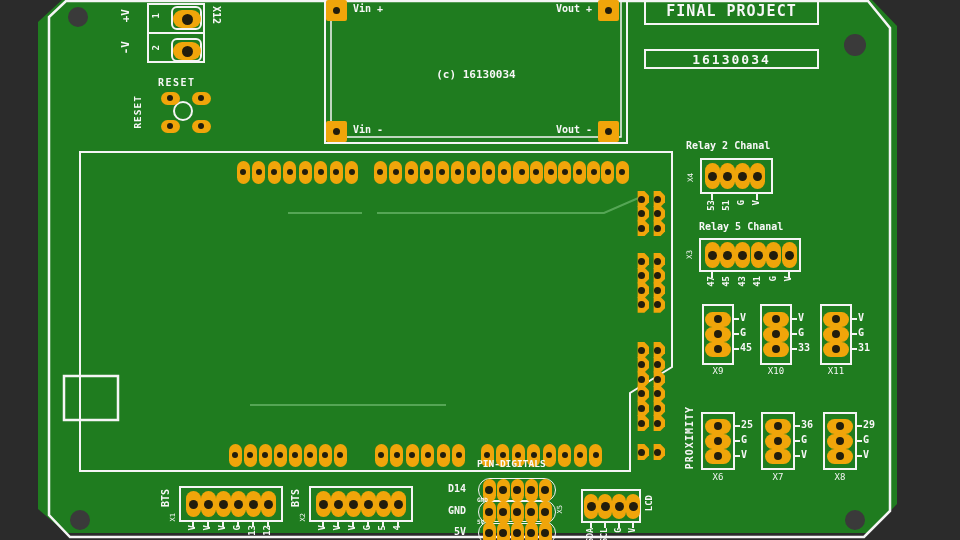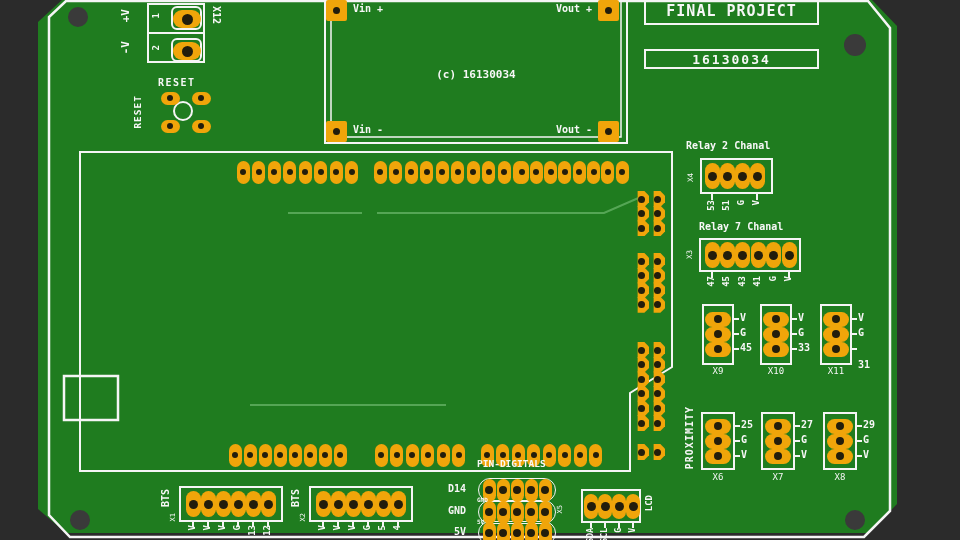--- a/index.html
+++ b/index.html
@@ -62,21 +62,21 @@
   <span class="t vt" style="left:133px;top:95px;font-size:9.5px;letter-spacing:1px;">RESET</span>
   <div class="obox" style="left:173px;top:101px;width:20px;height:20px;border-radius:50%;"></div>
 
   <div class="t" style="left:353px;top:4px;font-size:10px;">Vin +</div>
   <div class="t" style="left:556px;top:4px;font-size:10px;">Vout +</div>
   <div class="t" style="left:353px;top:125px;font-size:10px;">Vin -</div>
   <div class="t" style="left:556px;top:125px;font-size:10px;">Vout -</div>
   <div class="t" style="left:325px;top:69px;width:302px;text-align:center;font-size:11px;">(c) 16130034</div>
 
   <div class="t" style="left:686px;top:141px;font-size:10px;">Relay 2 Chanal</div>
-  <div class="t" style="left:699px;top:222px;font-size:10px;">Relay 7 Chanal</div>
+  <div class="t" style="left:699px;top:222px;font-size:10px;">Relay 5 Chanal</div>
   <span class="t vt" style="left:685px;top:406px;font-size:10px;letter-spacing:1px;">PROXIMITY</span>
   <div class="t" style="left:477px;top:459px;font-size:9.5px;">PIN-DIGITALS</div>
   <span class="t vt" style="left:645px;top:495px;font-size:9px;">LCD</span>
 
 <div class="pad" style="position: absolute; left: 236.5px; top: 160.5px; width: 13px; height: 23px; background: rgb(240, 165, 10); z-index: 2; border-radius: 6.5px;">
       <div style="position: absolute; left: 3.5px; top: 8.5px; width: 6px; height: 6px; background: rgb(34, 29, 12); border-radius: 50%;"></div>
     </div>
     <div class="pad" style="position: absolute; left: 252px; top: 160.5px; width: 13px; height: 23px; background: rgb(240, 165, 10); z-index: 2; border-radius: 6.5px;">
       <div style="position: absolute; left: 3.5px; top: 8.5px; width: 6px; height: 6px; background: rgb(34, 29, 12); border-radius: 50%;"></div>
     </div>
@@ -422,21 +422,21 @@
     <span class="t" style="left: 858px; top: 313px; font-size: 10px;">V</span>
     <div class="pad" style="position: absolute; left: 823px; top: 326.5px; width: 26px; height: 15px; background: rgb(240, 165, 10); z-index: 2; border-radius: 7.5px;">
       <div style="position: absolute; left: 9px; top: 3.5px; width: 8px; height: 8px; background: rgb(34, 29, 12); border-radius: 50%;"></div>
     </div>
     <div style="position: absolute; left: 851px; top: 333px; width: 6px; height: 2px; background: rgb(245, 245, 245); z-index: 1;"></div>
     <span class="t" style="left: 858px; top: 328px; font-size: 10px;">G</span>
     <div class="pad" style="position: absolute; left: 823px; top: 341.5px; width: 26px; height: 15px; background: rgb(240, 165, 10); z-index: 2; border-radius: 7.5px;">
       <div style="position: absolute; left: 9px; top: 3.5px; width: 8px; height: 8px; background: rgb(34, 29, 12); border-radius: 50%;"></div>
     </div>
     <div style="position: absolute; left: 851px; top: 348px; width: 6px; height: 2px; background: rgb(245, 245, 245); z-index: 1;"></div>
-    <span class="t" style="left: 858px; top: 360px; font-size: 10px;">31</span>
+    <span class="t" style="left: 858px; top: 343px; font-size: 10px;">31</span>
     <span class="t" style="left: 818px; top: 367px; font-size: 9px; width: 36px; text-align: center; font-weight: 400;">X11</span>
     <div style="position: absolute; left: 701px; top: 412px; width: 34px; height: 58px; border: 2px solid rgb(245, 245, 245); z-index: 2; box-sizing: border-box;"></div>
     <div class="pad" style="position: absolute; left: 705px; top: 418.5px; width: 26px; height: 15px; background: rgb(240, 165, 10); z-index: 2; border-radius: 7.5px;">
       <div style="position: absolute; left: 9px; top: 3.5px; width: 8px; height: 8px; background: rgb(34, 29, 12); border-radius: 50%;"></div>
     </div>
     <div style="position: absolute; left: 734px; top: 425px; width: 6px; height: 2px; background: rgb(245, 245, 245); z-index: 1;"></div>
     <span class="t" style="left: 741px; top: 420px; font-size: 10px;">25</span>
     <div class="pad" style="position: absolute; left: 705px; top: 433.5px; width: 26px; height: 15px; background: rgb(240, 165, 10); z-index: 2; border-radius: 7.5px;">
       <div style="position: absolute; left: 9px; top: 3.5px; width: 8px; height: 8px; background: rgb(34, 29, 12); border-radius: 50%;"></div>
     </div>
@@ -446,21 +446,21 @@
       <div style="position: absolute; left: 9px; top: 3.5px; width: 8px; height: 8px; background: rgb(34, 29, 12); border-radius: 50%;"></div>
     </div>
     <div style="position: absolute; left: 734px; top: 455px; width: 6px; height: 2px; background: rgb(245, 245, 245); z-index: 1;"></div>
     <span class="t" style="left: 741px; top: 450px; font-size: 10px;">V</span>
     <span class="t" style="left: 701px; top: 473px; font-size: 9px; width: 34px; text-align: center; font-weight: 400;">X6</span>
     <div style="position: absolute; left: 761px; top: 412px; width: 34px; height: 58px; border: 2px solid rgb(245, 245, 245); z-index: 2; box-sizing: border-box;"></div>
     <div class="pad" style="position: absolute; left: 765px; top: 418.5px; width: 26px; height: 15px; background: rgb(240, 165, 10); z-index: 2; border-radius: 7.5px;">
       <div style="position: absolute; left: 9px; top: 3.5px; width: 8px; height: 8px; background: rgb(34, 29, 12); border-radius: 50%;"></div>
     </div>
     <div style="position: absolute; left: 794px; top: 425px; width: 6px; height: 2px; background: rgb(245, 245, 245); z-index: 1;"></div>
-    <span class="t" style="left: 801px; top: 420px; font-size: 10px;">27</span>
+    <span class="t" style="left: 801px; top: 420px; font-size: 10px;">36</span>
     <div class="pad" style="position: absolute; left: 765px; top: 433.5px; width: 26px; height: 15px; background: rgb(240, 165, 10); z-index: 2; border-radius: 7.5px;">
       <div style="position: absolute; left: 9px; top: 3.5px; width: 8px; height: 8px; background: rgb(34, 29, 12); border-radius: 50%;"></div>
     </div>
     <div style="position: absolute; left: 794px; top: 440px; width: 6px; height: 2px; background: rgb(245, 245, 245); z-index: 1;"></div>
     <span class="t" style="left: 801px; top: 435px; font-size: 10px;">G</span>
     <div class="pad" style="position: absolute; left: 765px; top: 448.5px; width: 26px; height: 15px; background: rgb(240, 165, 10); z-index: 2; border-radius: 7.5px;">
       <div style="position: absolute; left: 9px; top: 3.5px; width: 8px; height: 8px; background: rgb(34, 29, 12); border-radius: 50%;"></div>
     </div>
     <div style="position: absolute; left: 794px; top: 455px; width: 6px; height: 2px; background: rgb(245, 245, 245); z-index: 1;"></div>
     <span class="t" style="left: 801px; top: 450px; font-size: 10px;">V</span>

